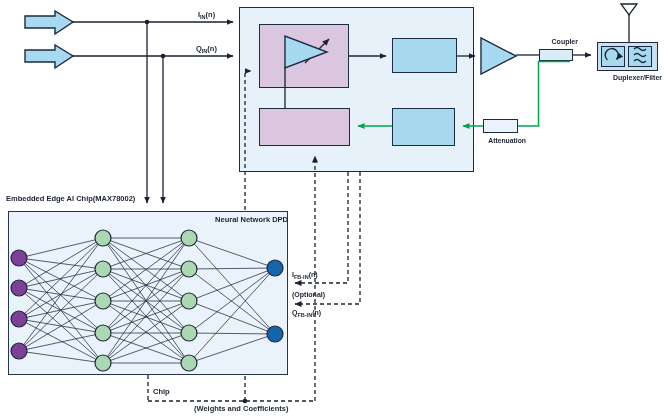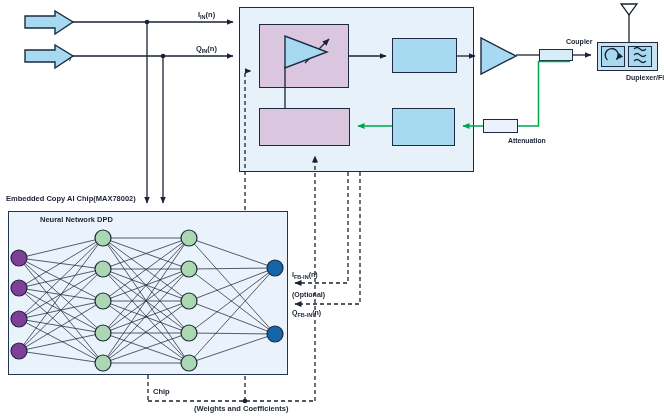--- a/index.html
+++ b/index.html
@@ -5,21 +5,21 @@
   html,body{margin:0;padding:0;background:#fff;}
   .stage{position:relative;width:664px;height:420px;background:#fff;overflow:hidden;
          font-family:"Liberation Sans",sans-serif;color:#1b2233;}
   .box{position:absolute;box-sizing:border-box;border:1.5px solid #1d2a42;}
   .panel{background:#e7f1f9;}
   .purple{background:#dac7df;}
   .blue{background:#a7d9f0;}
   .lbl{position:absolute;font-weight:bold;font-size:7.5px;line-height:9px;white-space:nowrap;}
   .lbl sub{font-size:5.5px;vertical-align:-1.5px;}
   .lbl sup{font-size:5.5px;vertical-align:2.5px;}
-  .ctr{text-align:left;padding-left:32px;}
+  .ctr{text-align:right;}
   svg{position:absolute;left:0;top:0;}
   #overlay{z-index:6;pointer-events:none;}
   .boxlayer{z-index:2;}
   .lblayer{z-index:7;}
   #nn-box{z-index:3;}
 </style>
 </head>
 <body>
 
 <div class="stage">
@@ -208,21 +208,21 @@
     <div class="lbl" style="left:330px;top:157px;">RF Transceiver</div>
 
     <div class="lbl ctr" style="left:392px;top:51px;width:65px;">Tx</div>
     <div class="lbl ctr" style="left:392px;top:122px;width:63px;">ORx</div>
     <div class="lbl" style="left:485px;top:51px;font-size:7px;">PA</div>
 
     <div class="lbl ctr" style="left:534px;top:37px;width:44px;font-size:7px;">Coupler</div>
     <div class="lbl ctr" style="left:476px;top:136px;width:50px;font-size:6.8px;">Attenuation</div>
     <div class="lbl ctr" style="left:594px;top:73px;width:68px;font-size:7px;">Duplexer/Filter</div>
 
-    <div class="lbl" style="left:6px;top:194px;">Embedded Copy AI Chip(MAX78002)</div>
+    <div class="lbl" style="left:6px;top:194px;">Embedded Edge AI Chip(MAX78002)</div>
     <div class="lbl ctr" style="left:8px;top:215px;width:280px;z-index:8;">Neural Network DPD</div>
 
     <div class="lbl" style="left:292px;top:270px;font-size:7px;">
       <span>I</span><sub>FB-IN</sub><span>(n)</span>
     </div>
     <div class="lbl" style="left:292px;top:290px;font-size:7px;">(Optional)</div>
     <div class="lbl" style="left:292px;top:308px;font-size:7px;">
       <span>Q</span><sub>FB-IN</sub><span>(n)</span>
     </div>
 

